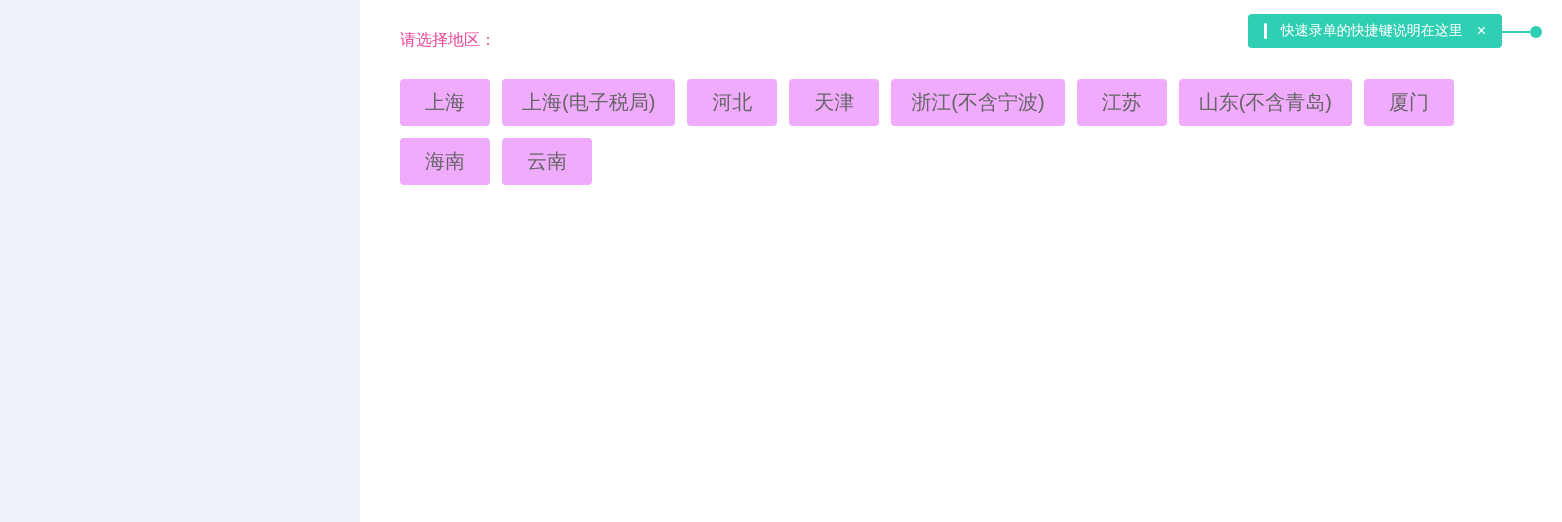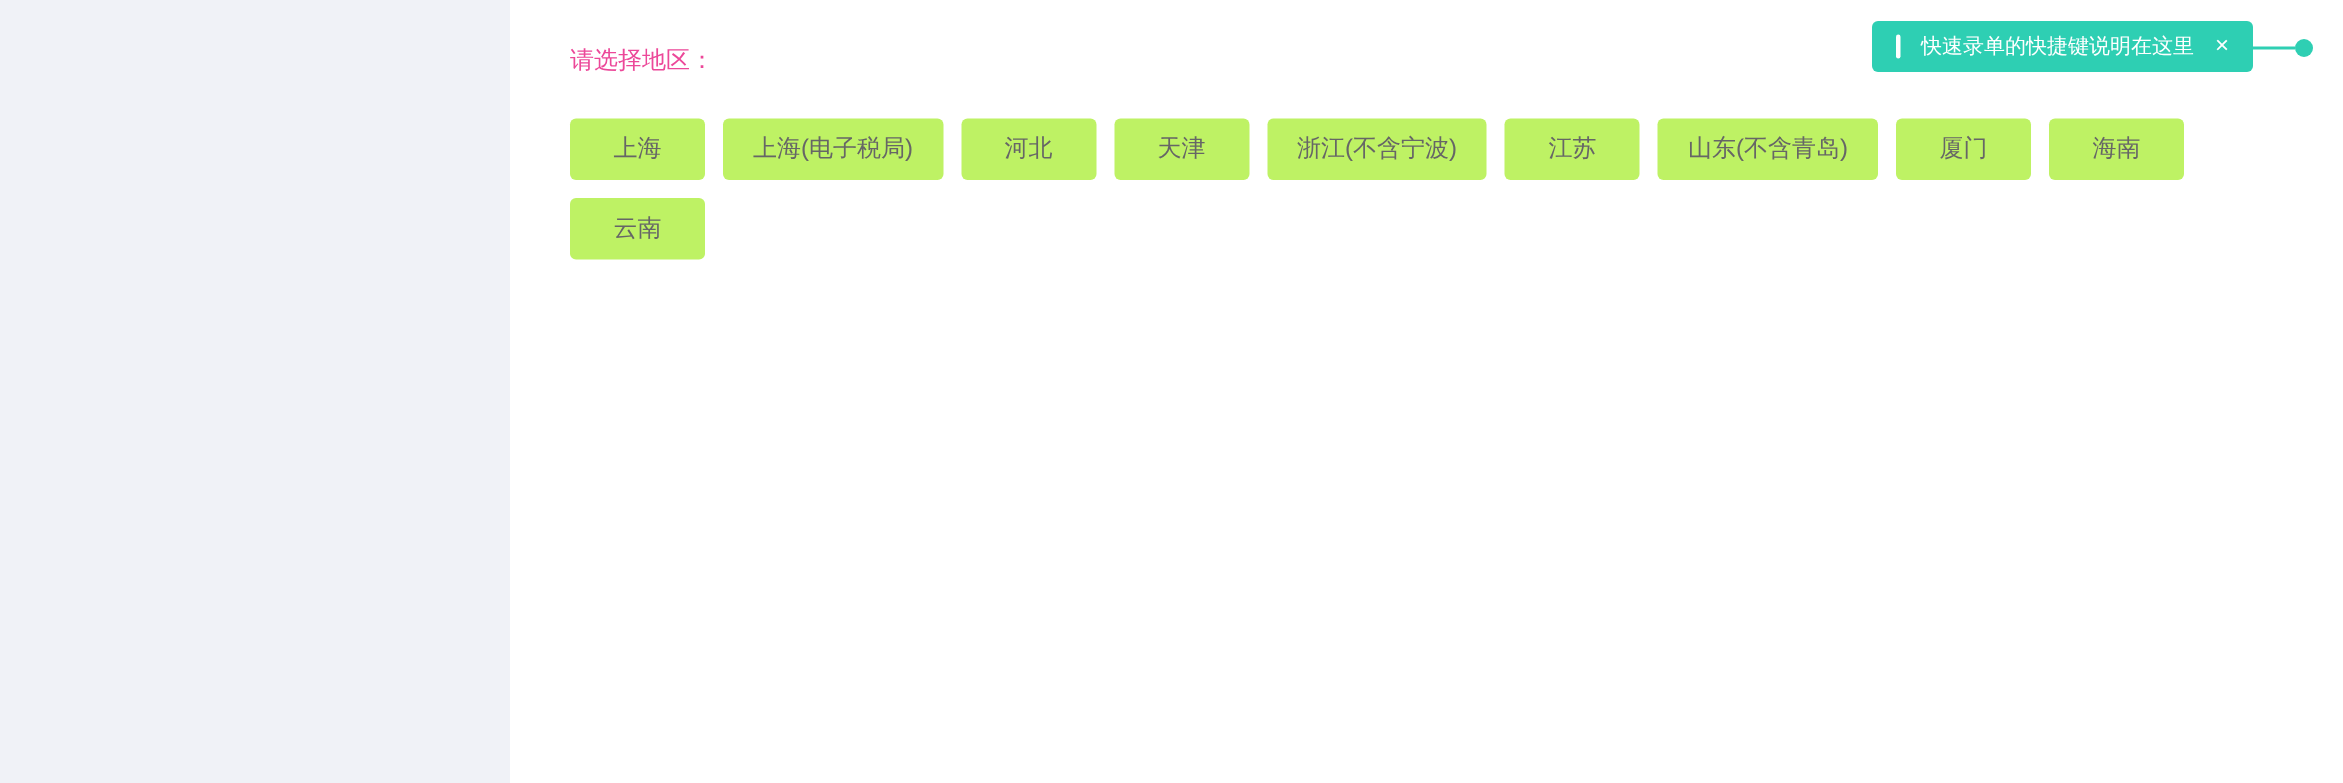--- a/index.html
+++ b/index.html
@@ -27,41 +27,42 @@
       height: 100%;
       background: #f0f2f7;
       flex-shrink: 0;
     }
 
     .main-content {
       flex: 1;
       background: #ffffff;
       padding: 30px 40px;
       position: relative;
+      margin-left: 20px;
     }
 
     .page-title {
       font-size: 16px;
       color: #ec4899;
       margin-bottom: 28px;
       font-weight: normal;
     }
 
     .region-buttons {
       display: flex;
       flex-wrap: wrap;
       gap: 12px;
     }
 
     .region-btn {
-      background: #bef264;
+      background: #f0abfc;
       border: none;
       border-radius: 4px;
       padding: 10px 20px;
-      font-size: 16px;
+      font-size: 20px;
       color: #666;
       cursor: pointer;
       min-width: 90px;
       text-align: center;
     }
 
     .tooltip-banner {
       position: absolute;
       top: 14px;
       right: 60px;

